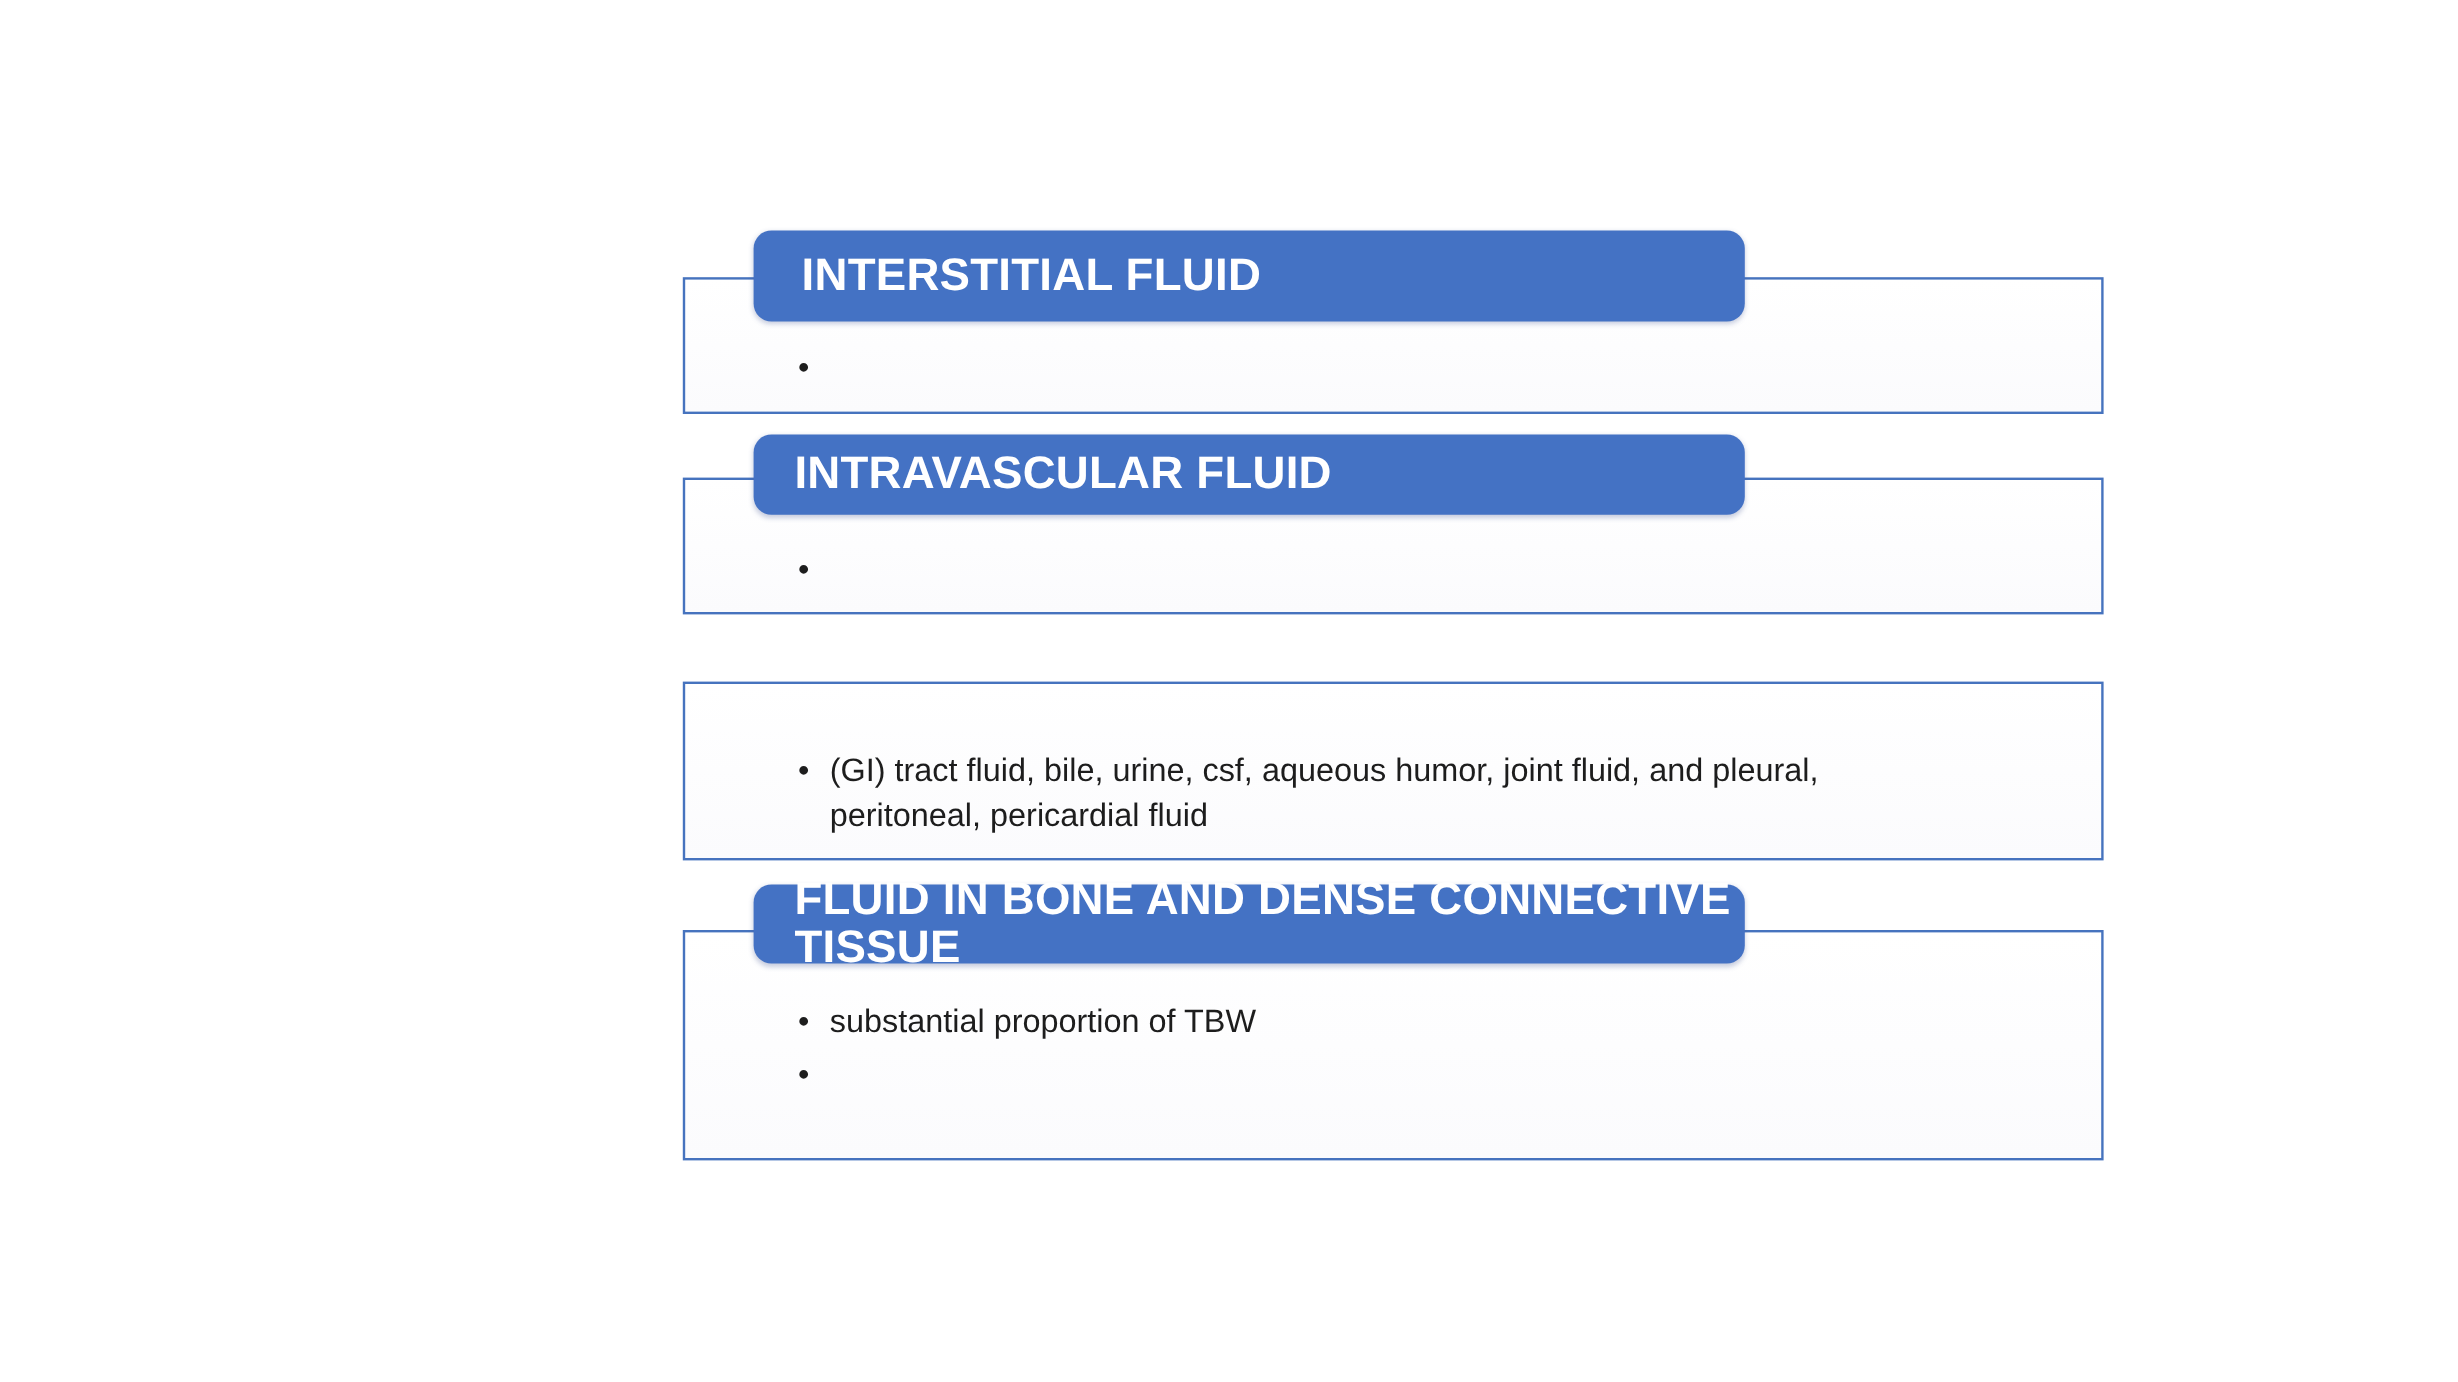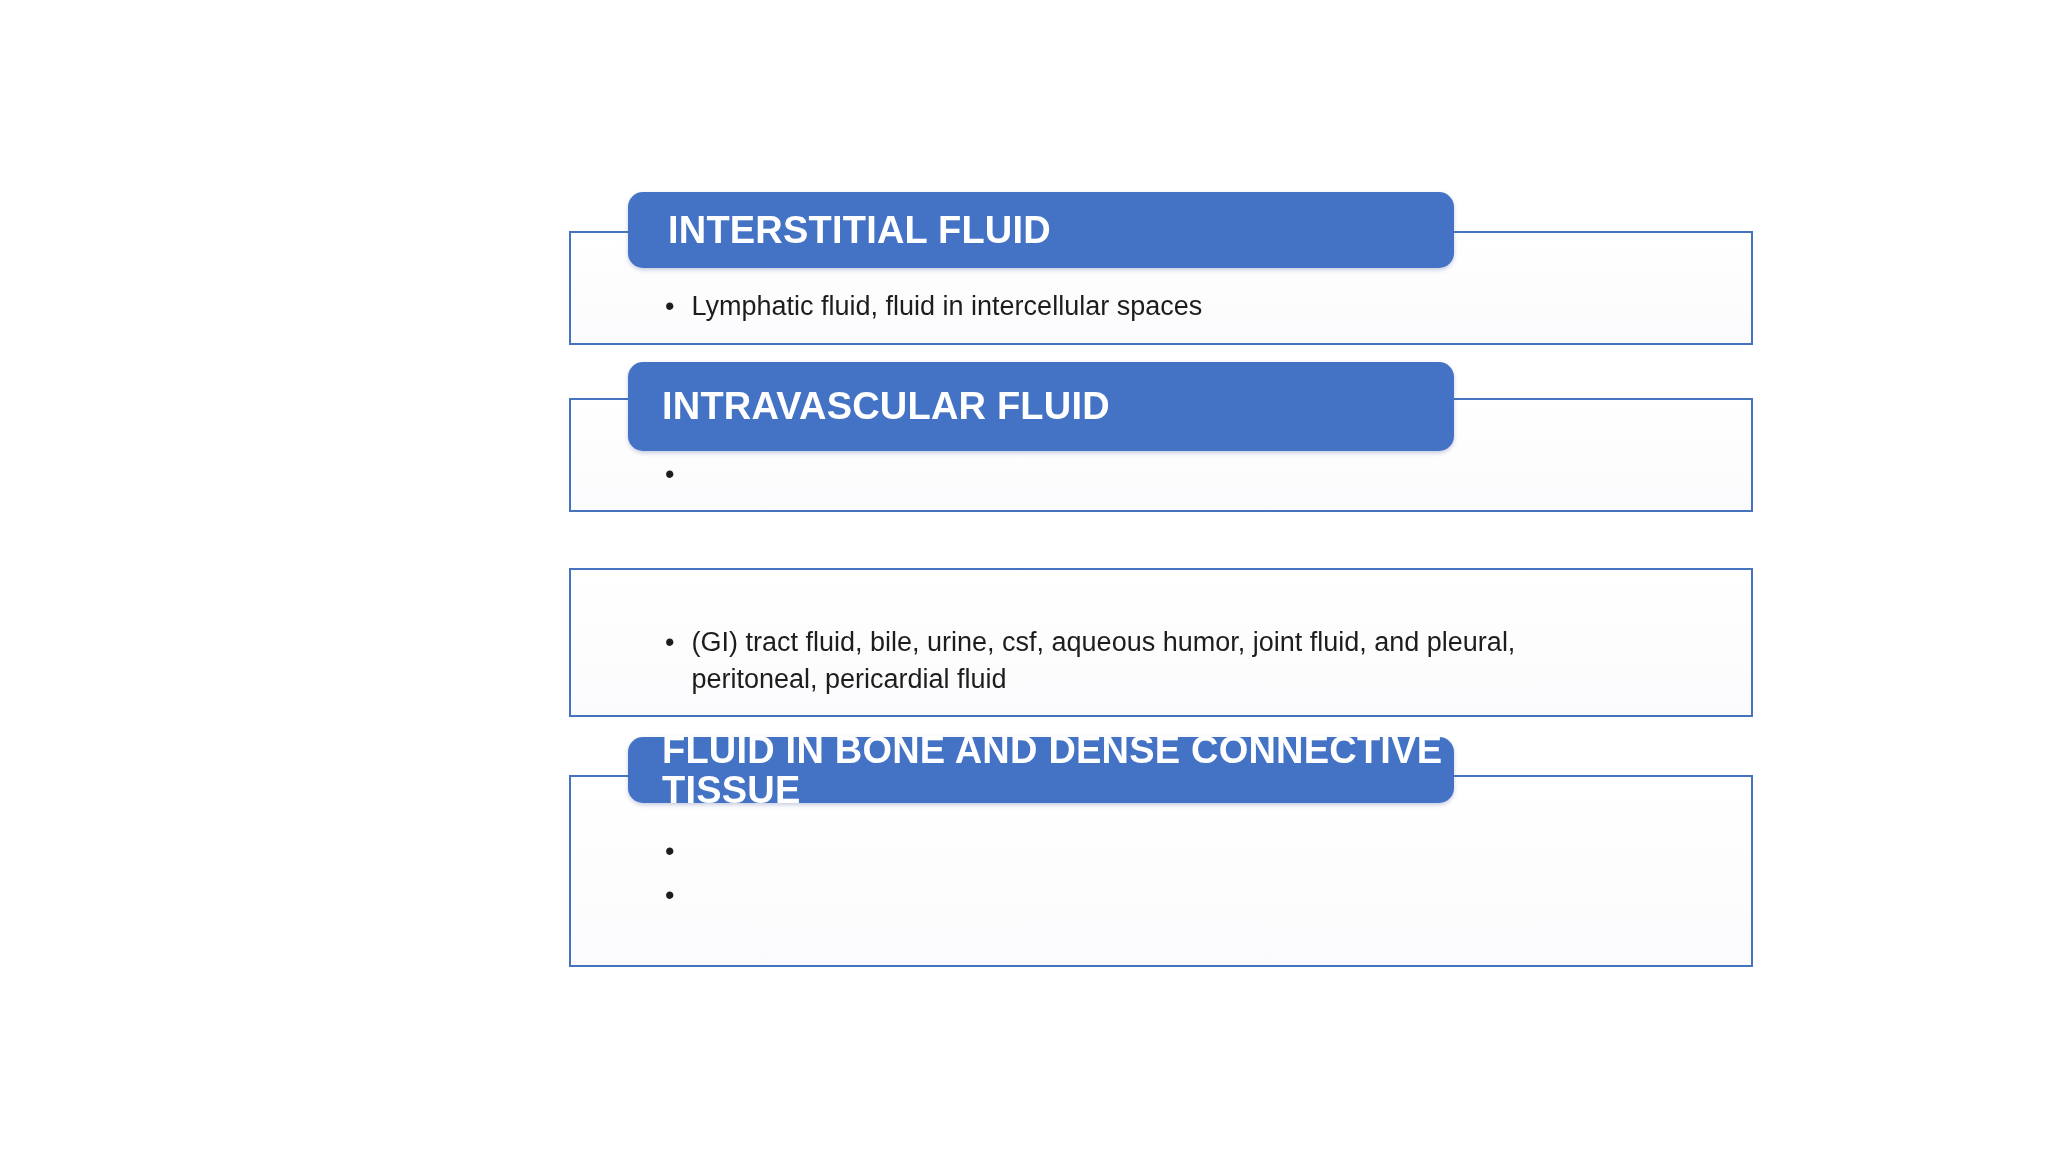--- a/index.html
+++ b/index.html
@@ -41,41 +41,40 @@
     color: var(--body-text, #1d1d1d);
   }
   .bullets li + li { margin-top: 7px; }
   .marker { flex: 0 0 auto; margin-right: 17px; font-size: 27px; line-height: 37px; }
   .btext { white-space: pre-line; }
 
   .s1 .header { top: 192px; height: 76px; padding-left: 40px; }
   .s1 .obox   { top: 231px; height: 114px; }
   .s1 .bullets { top: 55px; }
 
-  .s2 .header { top: 362px; height: 89px; text-align: center; }
+  .s2 .header { top: 362px; height: 67px; text-align: center; }
   .s2 .obox   { top: 398px; height: 114px; }
   .s2 .bullets { top: 56px; }
 
   .s3 .header { top: 530px; height: 74px; }
   .s3 .obox   { top: 568px; height: 149px; }
   .s3 .bullets { top: 54px; }
 
   .s4 .header { top: 737px; height: 66px; }
   .s4 .obox   { top: 775px; height: 192px; }
   .s4 .bullets { top: 56px; }
 </style>
 </head>
 <body style="--accent: #4472C4; --box-border: #4673BE; --title-text: #FFFFFF; --body-text: #1D1D1D; --background: #FFFFFF;">
 
 <div class="section s1">
   <div class="obox">
     <ul class="bullets">
       <li>
         <span class="marker">•</span>
-        <span class="btext">Lymphatic fluid, fluid in intercellular spaces</span>
       </li>
     </ul>
   </div>
   <div class="header">
     <span>INTERSTITIAL FLUID</span>
   </div>
 </div>
 
 <div class="section s2">
   <div class="obox">
@@ -100,20 +99,21 @@
       </li>
     </ul>
   </div>
 </div>
 
 <div class="section s4">
   <div class="obox">
     <ul class="bullets">
       <li>
         <span class="marker">•</span>
+        <span class="btext">substantial proportion of TBW</span>
       </li>
       <li>
         <span class="marker">•</span>
       </li>
     </ul>
   </div>
   <div class="header">
     <span>FLUID IN BONE AND DENSE CONNECTIVE
 TISSUE</span>
   </div>

